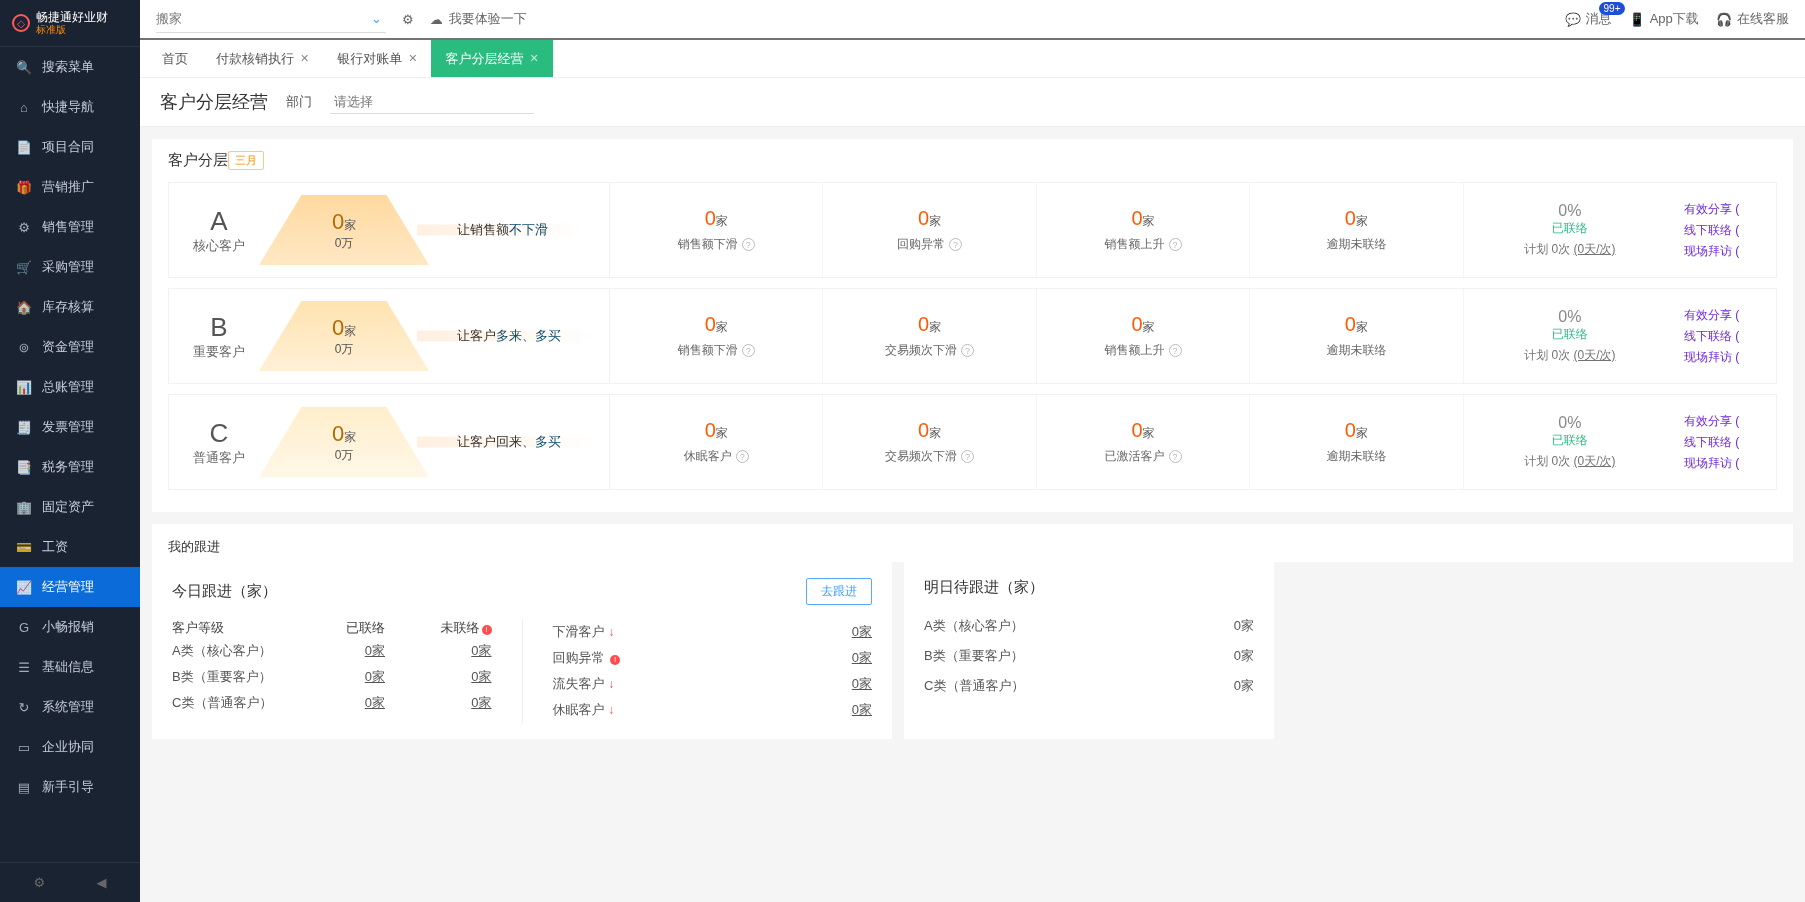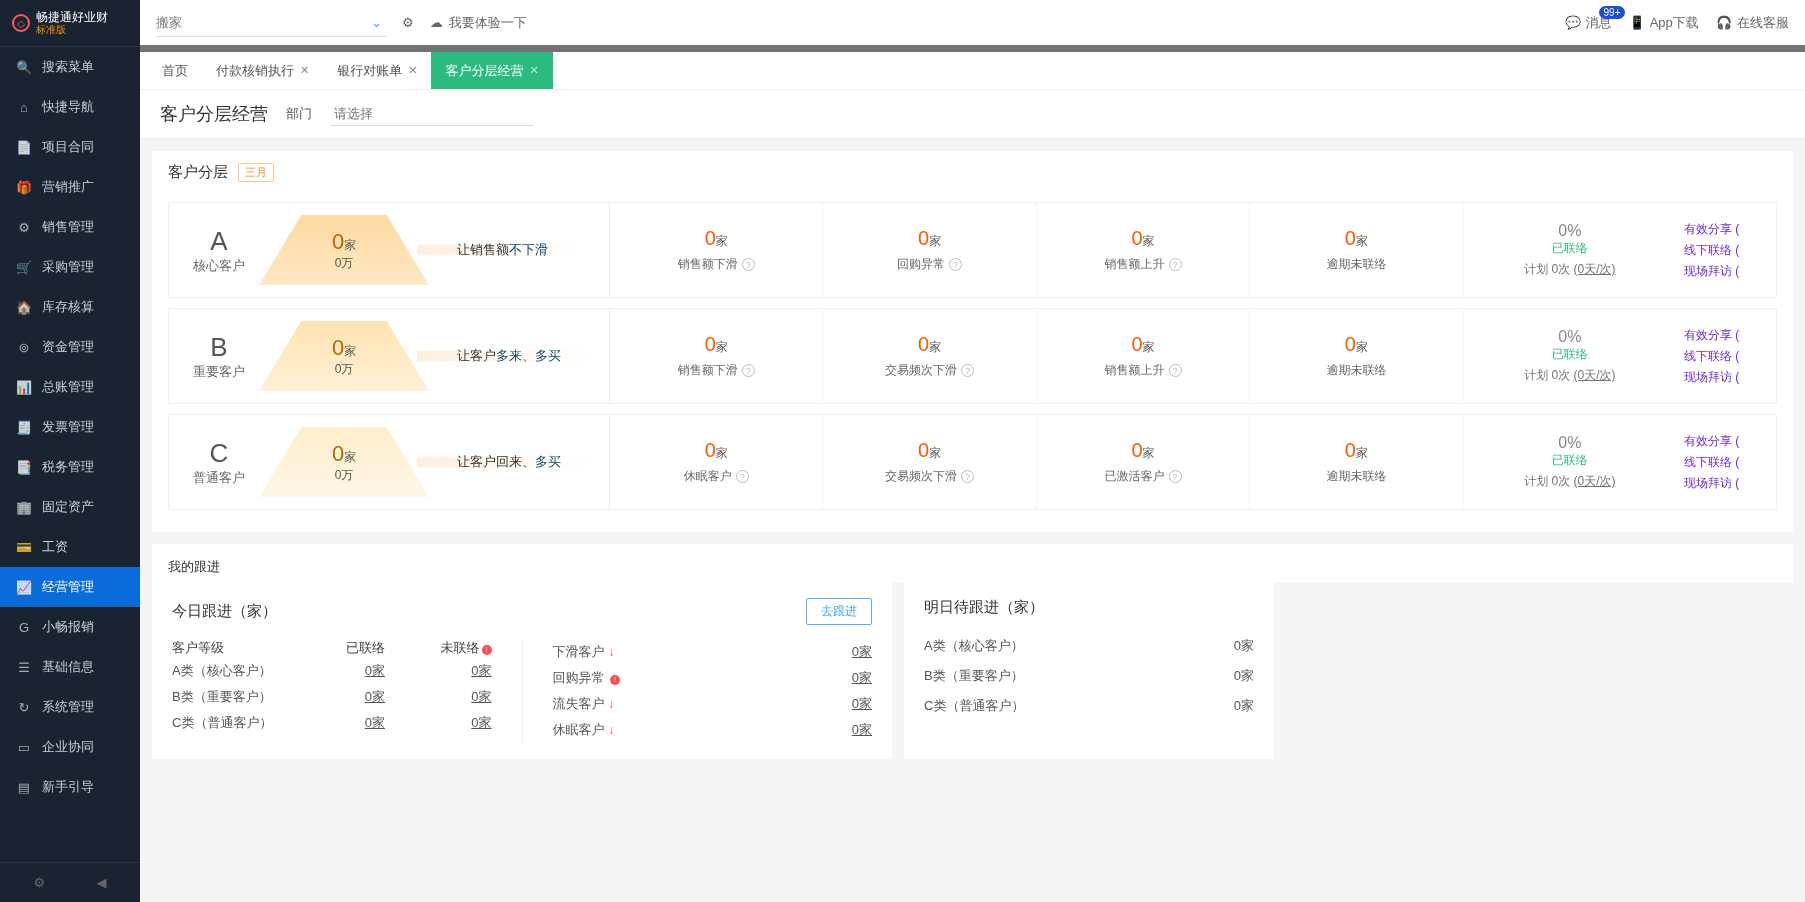--- a/index.html
+++ b/index.html
@@ -14,21 +14,21 @@
 .brand-title { font-size: 12px; color: #fff; }
 .brand-sub { font-size: 10px; color: #ff8a00; }
 .nav { flex: 1; overflow: auto; }
 .nav-item { display: flex; align-items: center; gap: 10px; padding: 11px 16px; cursor: pointer; font-size: 13px; }
 .nav-item.active { background: #0b6bd8; color: #fff; }
 .nav-icon { width: 16px; height: 16px; display: inline-flex; align-items: center; justify-content: center; opacity: 0.8; }
 .sidebar-footer { display: flex; justify-content: space-around; padding: 8px; border-top: 1px solid #2a3444; }
 
 
 .main { flex: 1; display: flex; flex-direction: column; min-width: 0; background: #fff; }
-.topbar { height: 52px; border-bottom: 7px solid #737373; display: flex; align-items: center; padding: 0 16px; gap: 12px; }
+.topbar { height: 40px; border-bottom: 2px solid #737373; display: flex; align-items: center; padding: 0 16px; gap: 12px; }
 .search-wrap { position: relative; width: 230px; }
 .search-input { width: 100%; border: none; border-bottom: 1px solid #ddd; padding: 6px 24px 6px 0; font-size: 13px; outline: none; }
 .search-chevron { position: absolute; right: 4px; top: 6px; color: #409eff; }
 .icon-btn { cursor: pointer; color: #666; padding: 4px; }
 .try-link { display: flex; align-items: center; gap: 6px; color: #666; font-size: 13px; cursor: pointer; }
 .topbar-spacer { flex: 1; }
 .topbar-right { display: flex; align-items: center; gap: 18px; font-size: 13px; color: #666; }
 .top-action { display: flex; align-items: center; gap: 4px; cursor: pointer; position: relative; }
 .badge { position: absolute; top: -8px; right: -14px; background: #1d4ed8; color: #fff; border-radius: 9px; font-size: 10px; padding: 1px 5px; }
 
@@ -39,21 +39,21 @@
 .tab-close { font-size: 11px; opacity: 0.7; }
 
 
 .content { flex: 1; overflow: auto; background: #f5f5f5; }
 .page-header { display: flex; align-items: center; gap: 18px; padding: 12px 20px; background: #fff; border-bottom: 1px solid #eee; }
 .page-title { font-size: 18px; font-weight: 500; }
 .dept-label { font-size: 13px; color: #555; }
 .dept-select { border: none; border-bottom: 1px solid #ddd; padding: 4px 24px 4px 4px; color: #999; font-size: 13px; outline: none; background: transparent; min-width: 120px; }
 
 .section { background: #fff; margin: 12px 12px 0; padding: 12px 16px; }
-.section-header { display: flex; align-items: center; gap: 10px; margin-bottom: 20px; }
+.section-header { display: flex; align-items: center; margin-bottom: 12px; }
 .section-title { font-size: 15px; font-weight: 500; }
 .month-tag { color: #ff8a00; border: 1px solid #ffc58a; padding: 1px 6px; font-size: 11px; border-radius: 2px; }
 
 .tier-row { display: flex; align-items: stretch; background: #fff; margin-bottom: 10px; border: 1px solid #f2f2f2; }
 .tier-left { width: 440px; display: flex; align-items: center; padding: 12px 0 12px 20px; position: relative; }
 .tier-letter-box { width: 60px; text-align: center; }
 .tier-letter { font-size: 26px; font-weight: 500; color: #555; }
 .tier-name { font-size: 13px; color: #666; }
 .trapezoid { position: relative; width: 170px; height: 70px; display: flex; flex-direction: column; align-items: center; justify-content: center; margin-left: 10px; }
 .trapezoid::before { content: ""; position: absolute; inset: 0; background: linear-gradient(180deg, #ffd9a0, #ffe8c4); clip-path: polygon(25% 0, 75% 0, 100% 100%, 0 100%); z-index: 0; }

